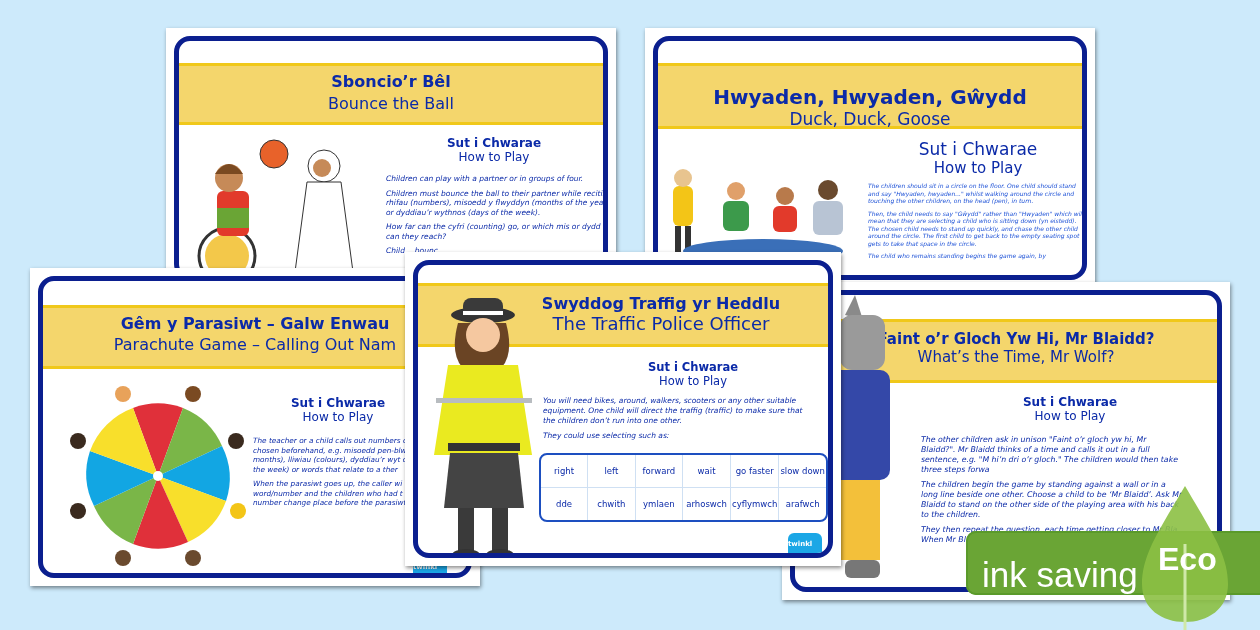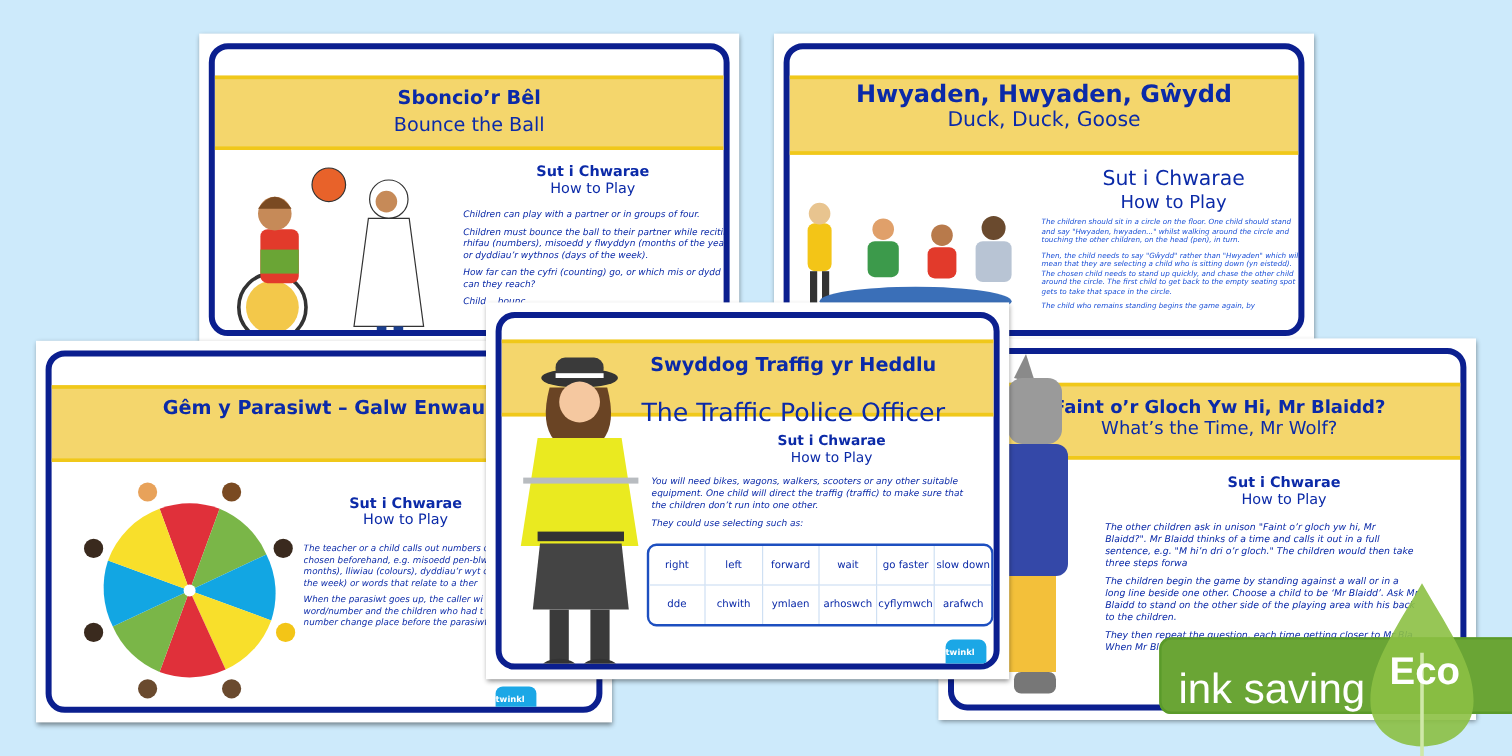--- a/index.html
+++ b/index.html
@@ -55,21 +55,21 @@
       <p>Children must bounce the ball to their partner while reciting rhifau (numbers), misoedd y flwyddyn (months of the year) or dyddiau’r wythnos (days of the week).</p>
       <p>How far can the cyfri (counting) go, or which mis or dydd can they reach?</p>
       <p>Child… bounc…</p>
     </div>
   </div>
 </div>
 
 <div class="sheet" style="left:645px; top:28px; width:450px; height:260px;">
   <div class="frame">
     <div class="band" style="top:22px; height:60px;">
-      <span class="cy" style="font-size:20px; margin-top:0;">Hwyaden, Hwyaden, Gŵydd</span>
+      <span class="cy" style="font-size:20px; margin-top:19px;">Hwyaden, Hwyaden, Gŵydd</span>
       <span class="en" style="font-size:17px;">Duck, Duck, Goose</span>
     </div>
     <svg style="position:absolute; left:5px; top:125px;" width="200" height="120">
       <rect x="10" y="20" width="20" height="40" rx="6" fill="#f3c517"></rect>
       <circle cx="20" cy="12" r="9" fill="#e8c48f"></circle>
       <rect x="12" y="60" width="6" height="50" fill="#333"></rect>
       <rect x="22" y="60" width="6" height="50" fill="#333"></rect>
       <rect x="60" y="35" width="26" height="30" rx="6" fill="#3c9a4b"></rect>
       <circle cx="73" cy="25" r="9" fill="#e0a06a"></circle>
       <rect x="110" y="40" width="24" height="26" rx="6" fill="#e23a2b"></rect>
@@ -83,24 +83,25 @@
       <span class="h2" style="font-size:15px;">How to Play</span>
     </div>
     <div class="body" style="left:210px; top:141px; width:220px; font-size:6px; line-height:7.5px; color:#1a4fd6;">
       <p>The children should sit in a circle on the floor. One child should stand and say "Hwyaden, hwyaden..." whilst walking around the circle and touching the other children, on the head (pen), in turn.</p>
       <p>Then, the child needs to say "Gŵydd" rather than "Hwyaden" which will mean that they are selecting a child who is sitting down (yn eistedd). The chosen child needs to stand up quickly, and chase the other child around the circle. The first child to get back to the empty seating spot gets to take that space in the circle.</p>
       <p>The child who remains standing begins the game again, by</p>
     </div>
   </div>
 </div>
 
-<div class="sheet" style="left:30px; top:284px; width:450px; height:318px;padding-left:30px;">
+<div class="sheet" style="left:30px; top:268px; width:450px; height:318px;">
   <div class="frame">
     <div class="band" style="top:24px; height:58px;">
       <span class="cy" style="font-size:16px; margin-top:6px;">Gêm y Parasiwt – Galw Enwau</span>
+      <span class="en" style="font-size:16px; margin-top:2px; white-space:nowrap;">Parachute Game – Calling Out Nam</span>
     </div>
     <svg style="position:absolute; left:20px; top:100px;" width="190" height="190">
       <g transform="translate(95,95)">
         <path d="M0 0 L-25 -68 A72 72 0 0 1 25 -68 Z" fill="#e0303a"></path>
         <path d="M0 0 L25 -68 A72 72 0 0 1 64 -30 Z" fill="#7ab648"></path>
         <path d="M0 0 L64 -30 A72 72 0 0 1 68 25 Z" fill="#12a6e3"></path>
         <path d="M0 0 L68 25 A72 72 0 0 1 30 66 Z" fill="#f8df2b"></path>
         <path d="M0 0 L30 66 A72 72 0 0 1 -25 68 Z" fill="#e0303a"></path>
         <path d="M0 0 L-25 68 A72 72 0 0 1 -64 30 Z" fill="#7ab648"></path>
         <path d="M0 0 L-64 30 A72 72 0 0 1 -68 -25 Z" fill="#12a6e3"></path>
@@ -150,21 +151,21 @@
       <p>The children begin the game by standing against a wall or in a long line beside one other. Choose a child to be ‘Mr Blaidd’. Ask Mr Blaidd to stand on the other side of the playing area with his back to the children.</p>
       <p>They then repeat the question, each time getting closer to Mr Bla When Mr Bla… (lunch time)… children. Th…</p>
     </div>
   </div>
 </div>
 
 <div class="sheet" style="left:405px; top:252px; width:436px; height:314px;">
   <div class="frame">
     <div class="band" style="top:18px; height:58px; padding-left:76px;">
       <span class="cy" style="font-size:16px; margin-top:8px;">Swyddog Traffig yr Heddlu</span>
-      <span class="en" style="font-size:21px; margin-top:19px;">The Traffic Police Officer</span>
+      <span class="en" style="font-size:18px; margin-top:0;">The Traffic Police Officer</span>
     </div>
     <svg style="position:absolute; left:10px; top:28px;" width="120" height="275">
       <ellipse cx="55" cy="22" rx="32" ry="8" fill="#333"></ellipse>
       <rect x="35" y="5" width="40" height="18" rx="8" fill="#3a3a3a"></rect>
       <rect x="35" y="18" width="40" height="4" fill="#fff"></rect>
       <path d="M30 30 q-8 30 4 44 l40 0 q12 -14 4 -44 z" fill="#6a4424"></path>
       <circle cx="55" cy="42" r="17" fill="#f5c8a0"></circle>
       <path d="M20 72 l70 0 l14 90 l-98 0 z" fill="#eaea20"></path>
       <rect x="8" y="105" width="96" height="5" fill="#b8bcc0"></rect>
       <rect x="20" y="150" width="72" height="8" fill="#333"></rect>
@@ -172,21 +173,21 @@
       <rect x="30" y="215" width="16" height="45" fill="#3a3a3a"></rect>
       <rect x="64" y="215" width="16" height="45" fill="#3a3a3a"></rect>
       <ellipse cx="38" cy="262" rx="14" ry="6" fill="#333"></ellipse>
       <ellipse cx="72" cy="262" rx="14" ry="6" fill="#333"></ellipse>
     </svg>
     <div class="howto" style="left:150px; top:95px; width:250px;">
       <span class="h1" style="font-size:11.5px;">Sut i Chwarae</span>
       <span class="h2" style="font-size:11.5px;">How to Play</span>
     </div>
     <div class="body" style="left:125px; top:131px; width:272px; font-size:7.5px; line-height:10px;">
-      <p>You will need bikes, wagons, walkers, scooters or any other suitable equipment. One child will direct the traffig (traffic) to make sure that the children don’t run into one other.</p>
+      <p>You will need bikes, around, walkers, scooters or any other suitable equipment. One child will direct the traffig (traffic) to make sure that the children don’t run into one other.</p>
       <p>They could use selecting such as:</p>
     </div>
     <table class="vocab" style="position:absolute; left:121px; top:188px;">
       <tbody>
           <tr>
         <td>right</td>
         <td>left</td>
         <td>forward</td>
         <td>wait</td>
         <td>go faster</td>

